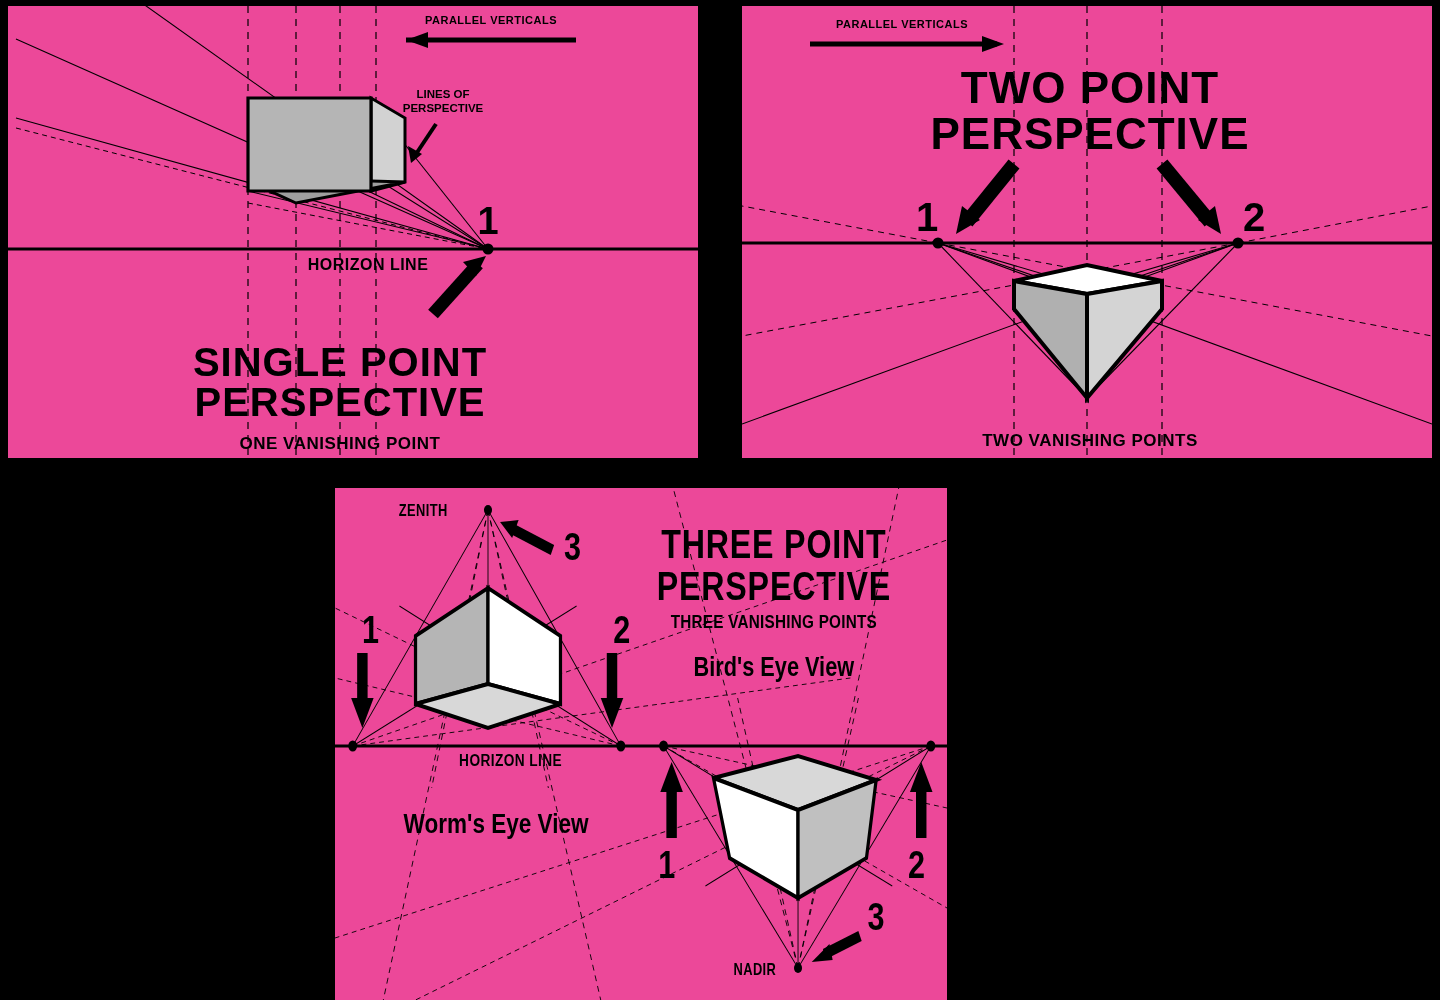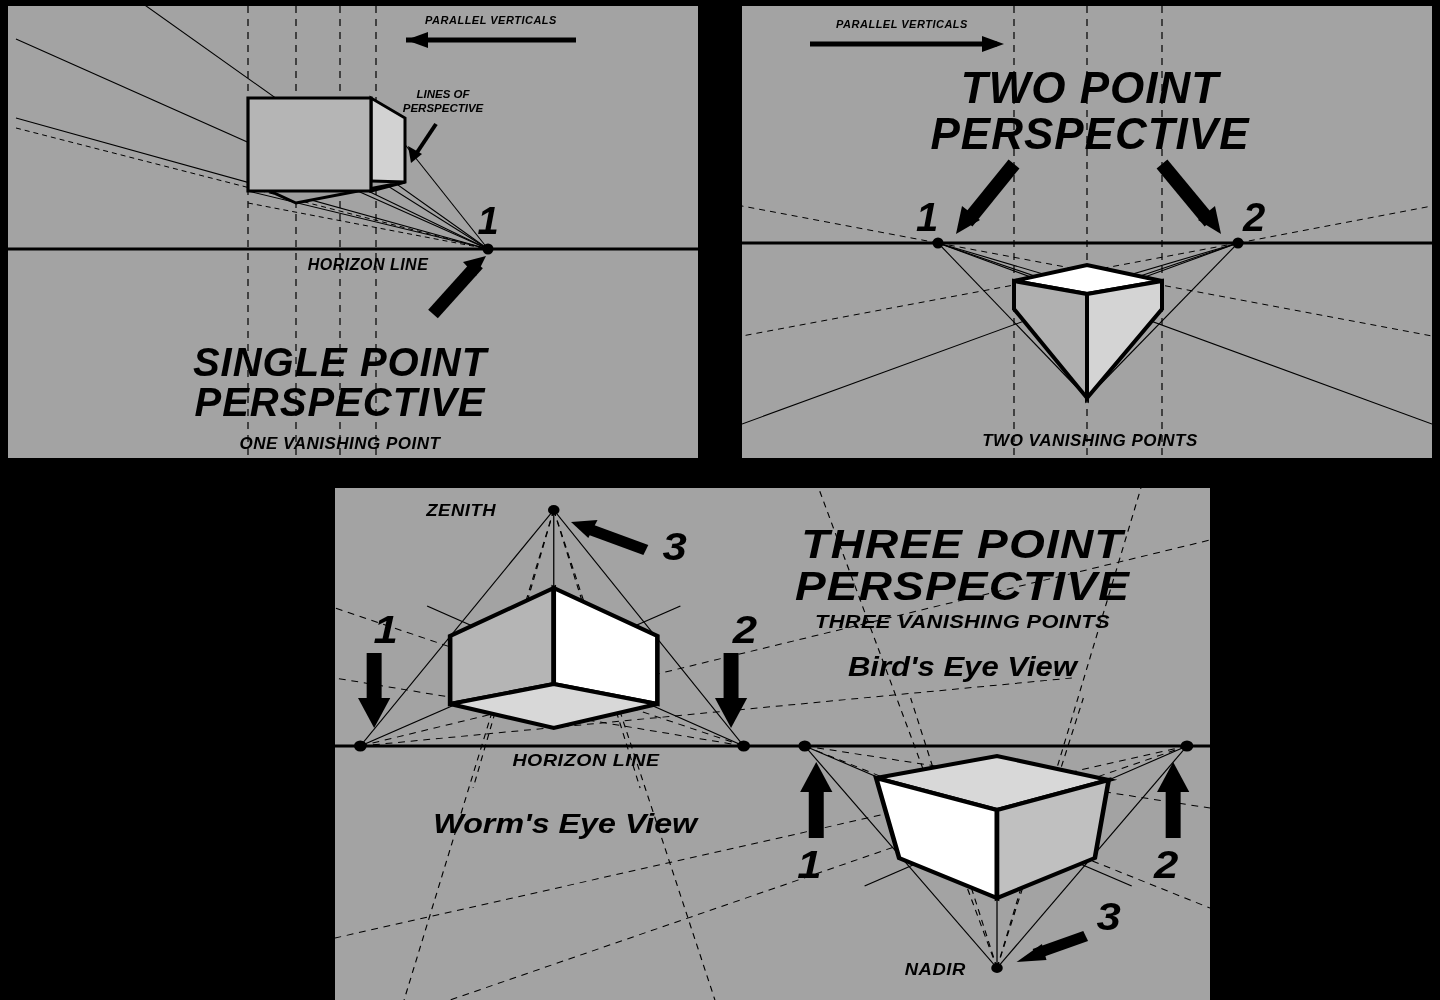--- a/index.html
+++ b/index.html
@@ -1,21 +1,21 @@
 <!DOCTYPE html>
 <html><head>
 <meta charset="utf-8">
 <style>
   html,body{margin:0;padding:0;background:#000;}
   body{width:1440px;height:1000px;position:relative;overflow:hidden;
        font-family:"Liberation Sans", sans-serif;}
-  .panel{position:absolute;background:#a3a3a3;overflow:hidden;font-style:italic;}
+  .panel{position:absolute;background:#ec4899;overflow:hidden;}
   #panel-one{left:8px;top:6px;width:690px;height:452px;}
   #panel-two{left:742px;top:6px;width:690px;height:452px;}
-  #panel-three{left:335px;top:488px;width:875px;height:512px;}
+  #panel-three{left:335px;top:488px;width:612px;height:512px;}
   svg{display:block;width:100%;height:100%;}
   .txt{font-family:"Liberation Sans", sans-serif;font-weight:bold;fill:#000;}
 </style>
 </head>
 <body>
 
 <div class="panel" id="panel-one">
   <svg viewBox="0 0 690 452" preserveAspectRatio="none">
 
     <g stroke="#000" stroke-width="1.1" fill="none">

